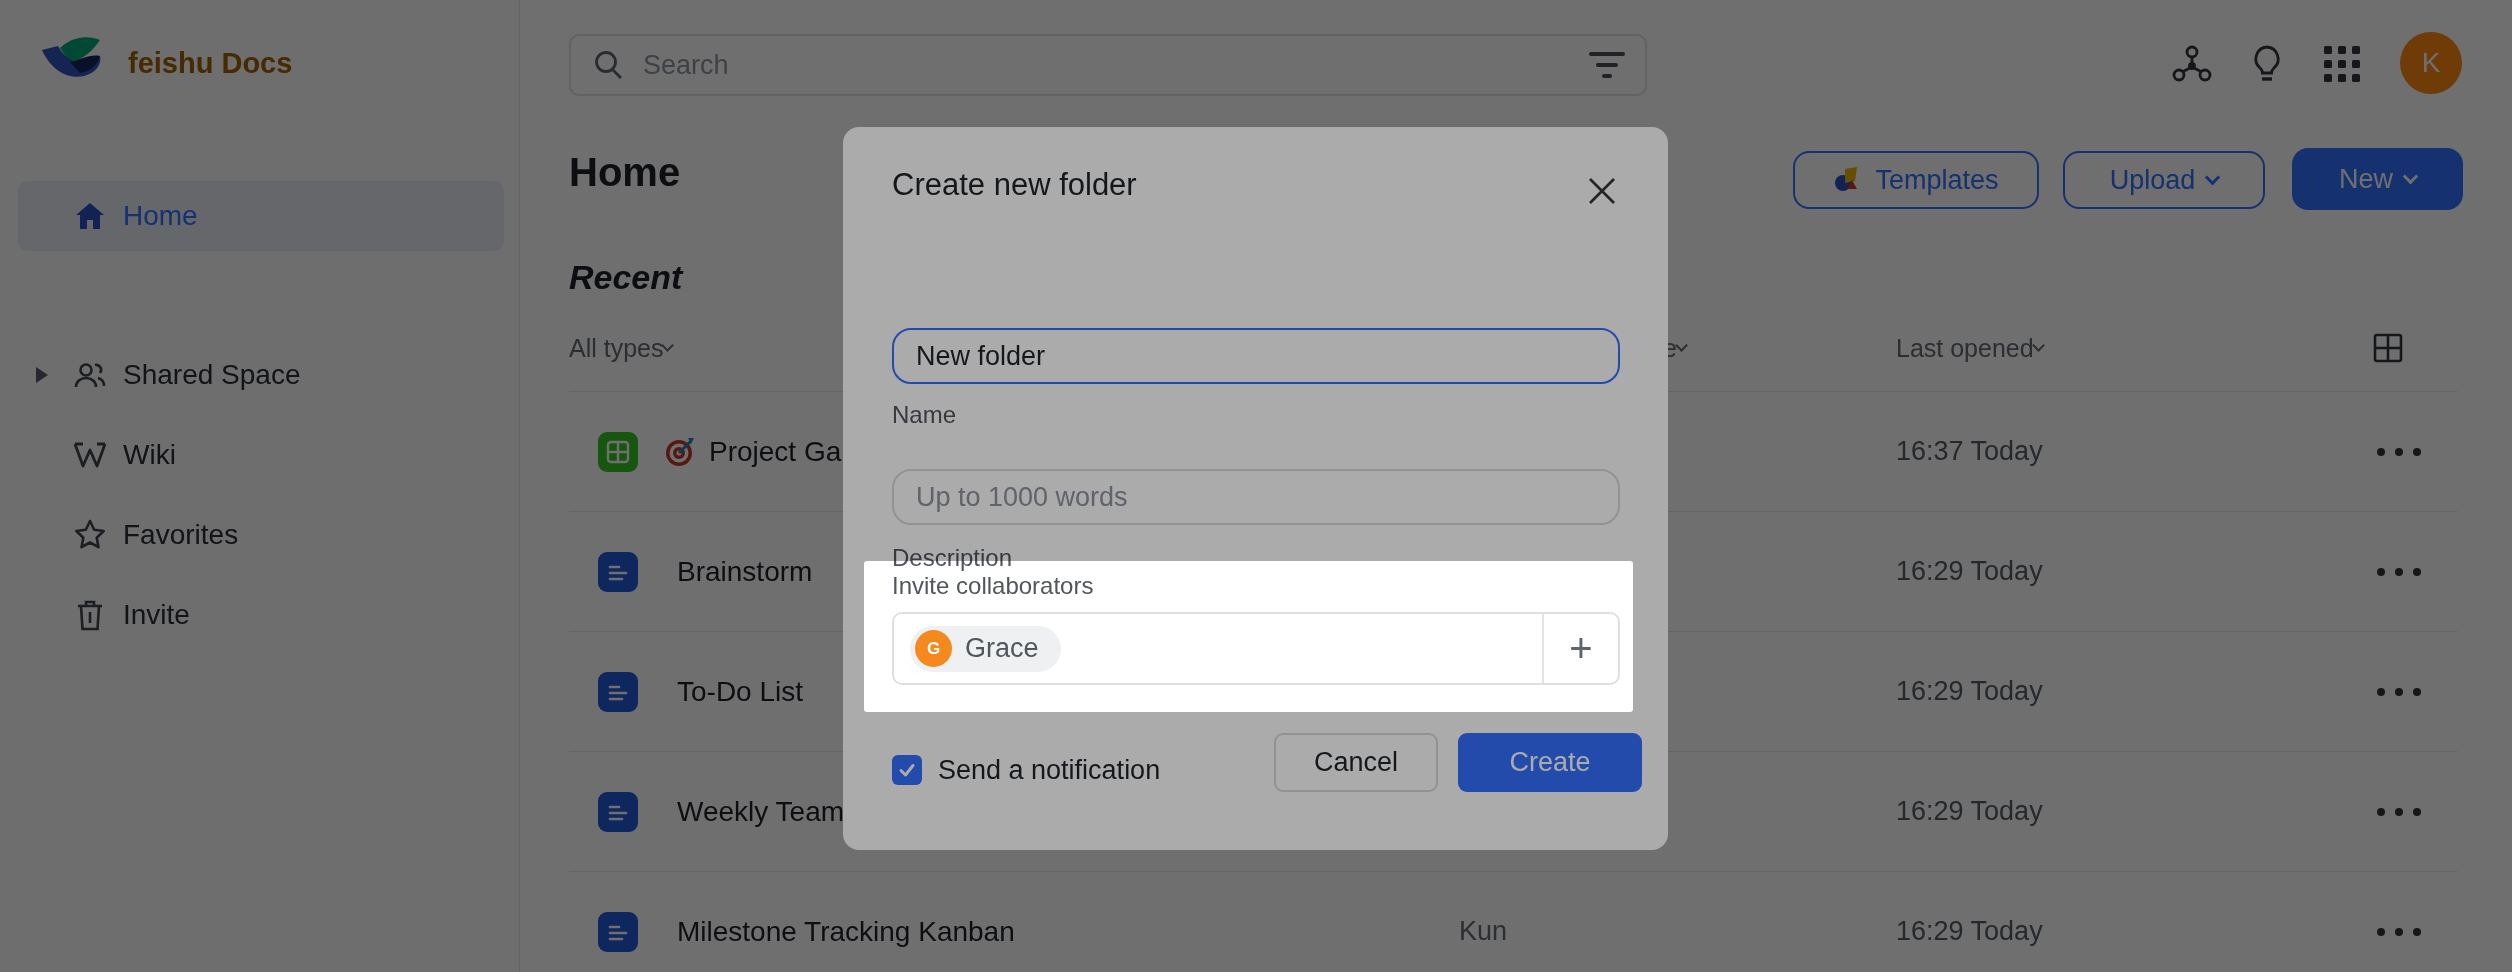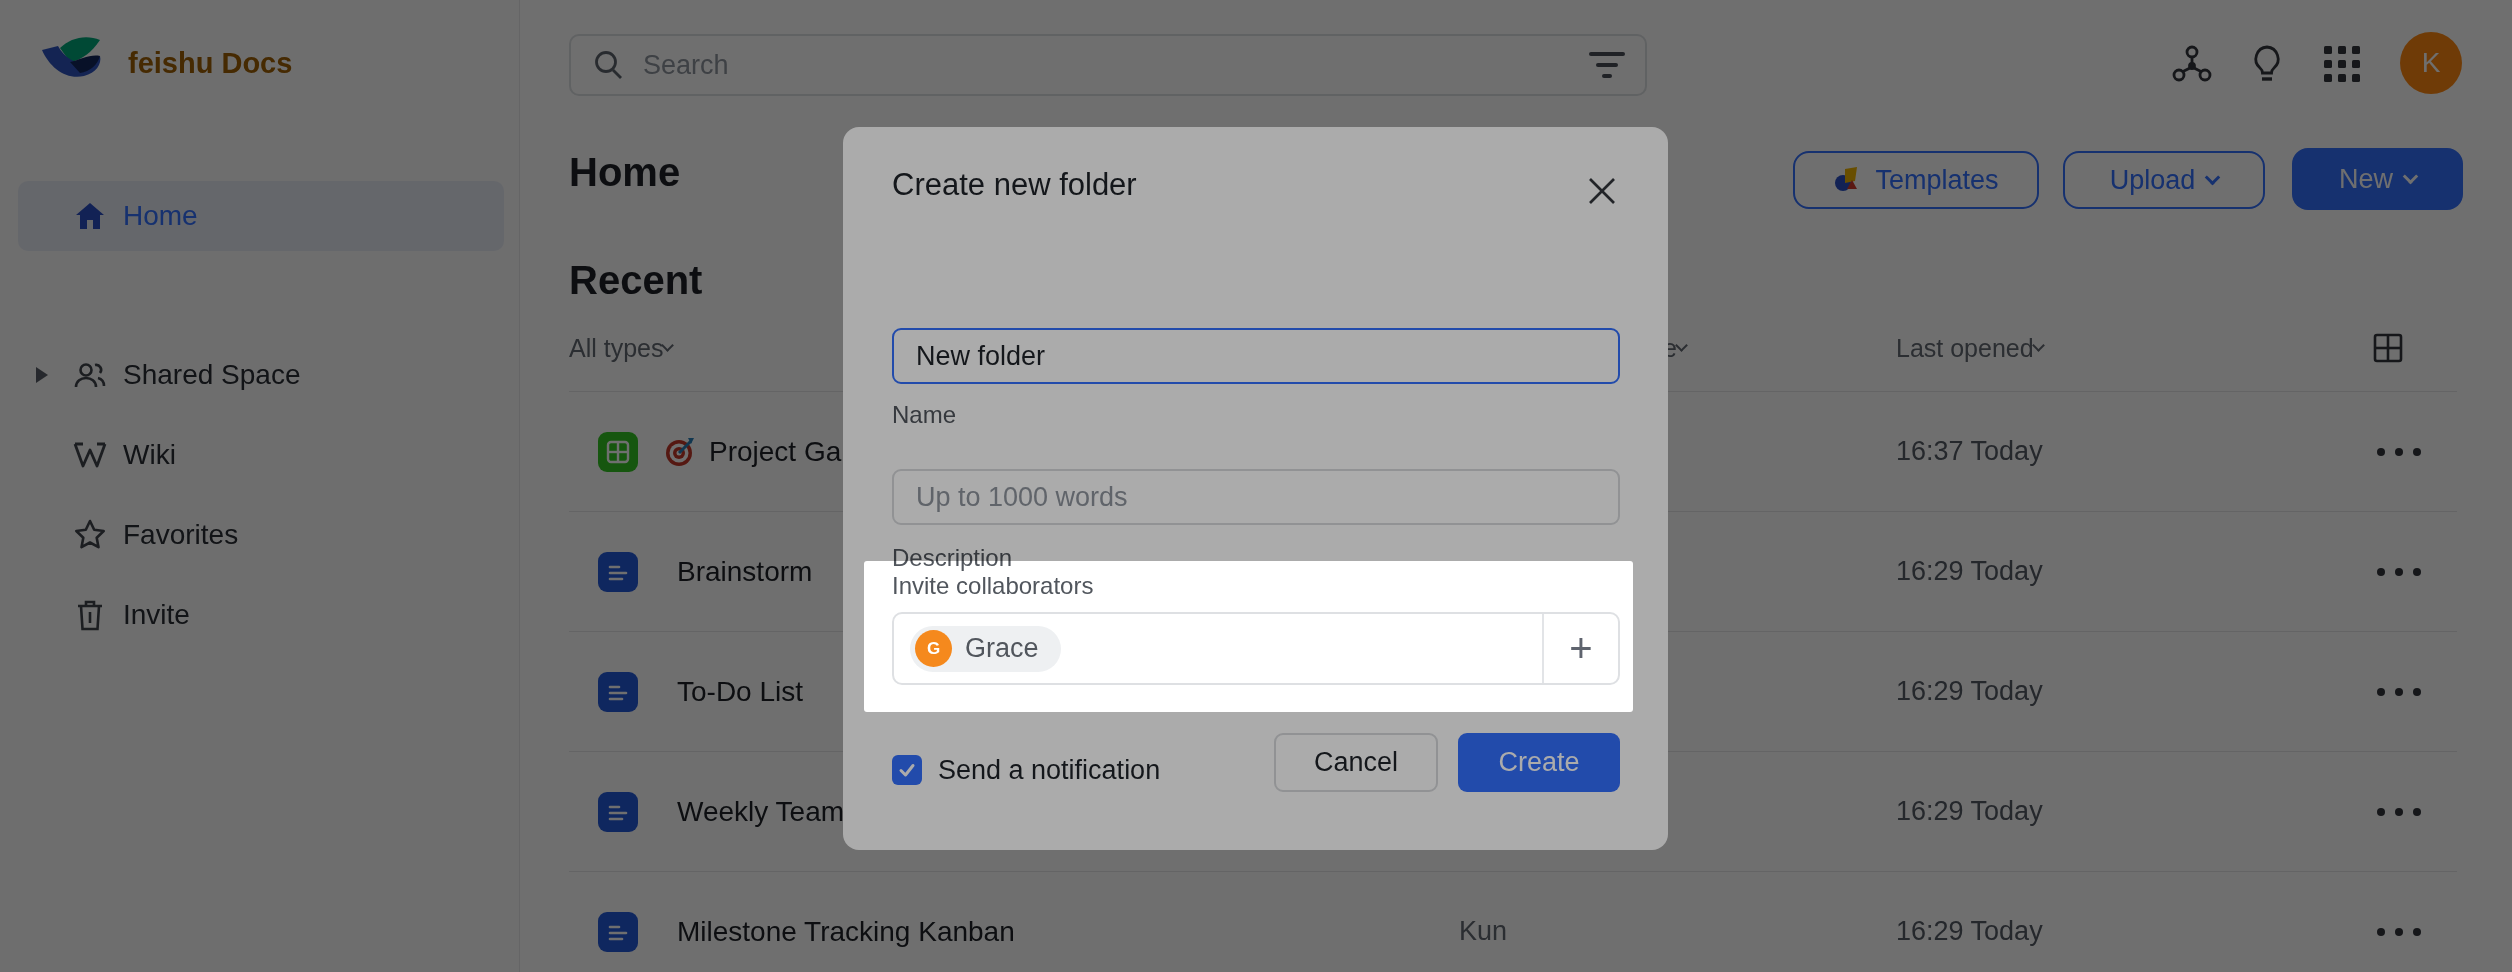--- a/index.html
+++ b/index.html
@@ -41,21 +41,21 @@
   
   .btn { position:absolute; border-radius:16px; font-size:27px; display:flex;
          align-items:center; justify-content:center; gap:12px; cursor:pointer; }
   .btn-outline { border:2px solid #3370ff; color:#3370ff; background:transparent; }
   .btn-solid { background:#3370ff; color:#fff; border:none; }
   .chev { display:inline-block; width:11px; height:11px; border-right:3px solid currentColor;
           border-bottom:3px solid currentColor; transform:rotate(45deg); margin-top:-6px; }
 
   
   .h-title { position:absolute; left:569px; top:150px; font-size:40px; font-weight:700; }
-  .h-recent { position:absolute; left:569px; top:258px; font-size:40px; font-weight:700; }
+  .h-recent { position:absolute; left:569px; top:258px; font-size:34px; font-weight:700;font-style:italic; }
   .colhead { position:absolute; top:334px; font-size:25px; color:#646a73; display:flex;
              align-items:center; gap:0; cursor:pointer; }
   .gridtoggle { position:absolute; left:2372px; top:332px; cursor:pointer; }
   .listrow { position:absolute; left:569px; width:1888px; height:120px;
              border-top:1px solid #e5e6e9; display:flex; align-items:center;
              padding-left:29px; cursor:pointer; }
   .ric { width:40px; height:40px; border-radius:9px; flex:none;
          display:flex; align-items:center; justify-content:center; }
   .ric.sheet { background:#34c724; }
   .ric.doc { background:#245bdb; }
@@ -69,21 +69,21 @@
   .rdots i { width:8px; height:8px; border-radius:50%; background:#33373d; }
 
   
   #backdrop { position:absolute; inset:0; background:rgba(0,0,0,0.35); z-index:40; }
   #modal { position:absolute; left:843px; top:127px; width:825px; height:723px;
            background:#fff; border-radius:16px; z-index:45; }
   .m-title { position:absolute; left:49px; top:40px; font-size:31px; font-weight:500; color:#1f2329; }
   .m-close { position:absolute; right:44px; top:42px; width:44px; height:44px; cursor:pointer;
              display:flex; align-items:center; justify-content:center; }
   .m-label { position:absolute; left:49px; font-size:24px; color:#51565d; }
-  .m-input { position:absolute; left:49px; width:728px; height:56px; border-radius:9px;
+  .m-input { position:absolute; left:49px; width:728px; height:56px; border-radius:19px;
              font-size:27px; color:#1f2329; padding:0 22px; background:#fff; outline:none;
              font-family:"Liberation Sans", sans-serif; }
   #name-input { top:201px; border:2.5px solid #3370ff; }
   #desc-input { top:342px; border:2px solid #d8dadd; }
   #desc-input::placeholder { color:#8f959e; }
   .invite-box { position:absolute; left:49px; top:485px; width:728px; height:73px;
                 border:2px solid #dee0e3; border-radius:10px; background:#fff; display:flex; }
   .invite-field { flex:1; display:flex; align-items:center; padding-left:16px;
                   border-right:2px solid #e2e4e7; }
   .chip { display:flex; align-items:center; height:46px; border-radius:23px;
@@ -92,21 +92,21 @@
              font-size:17px; font-weight:600; display:flex; align-items:center; justify-content:center; }
   .chip-name { font-size:27px; color:#51565d; }
   .invite-add { width:74px; display:flex; align-items:center; justify-content:center;
                 font-size:40px; font-weight:300; color:#5f646e; cursor:pointer; }
   .m-check { position:absolute; left:49px; top:628px; width:30px; height:30px; border-radius:6px;
              background:#3370ff; display:flex; align-items:center; justify-content:center; cursor:pointer; }
   .m-check-label { position:absolute; left:95px; top:628px; font-size:27px; color:#1f2329; }
   .m-btn { position:absolute; top:606px; height:59px; border-radius:9px; font-size:27px;
            display:flex; align-items:center; justify-content:center; cursor:pointer; }
   #btn-cancel { left:431px; width:164px; border:2px solid #d8dadd; color:#1f2329; background:#fff; }
-  #btn-create { left:615px; width:162px; background:#3370ff; color:#fff; border:none; }
+  #btn-create { left:615px; width:184px; background:#3370ff; color:#fff; border:none; }
 
   #spotlight { position:absolute; left:864px; top:561px; width:769px; height:151px;
                border-radius:3px; z-index:50; pointer-events:none;
                box-shadow:0 0 0 4000px rgba(0,0,0,0.33); }
 </style>
 </head>
 <body>
 
 <div id="stage">
 

